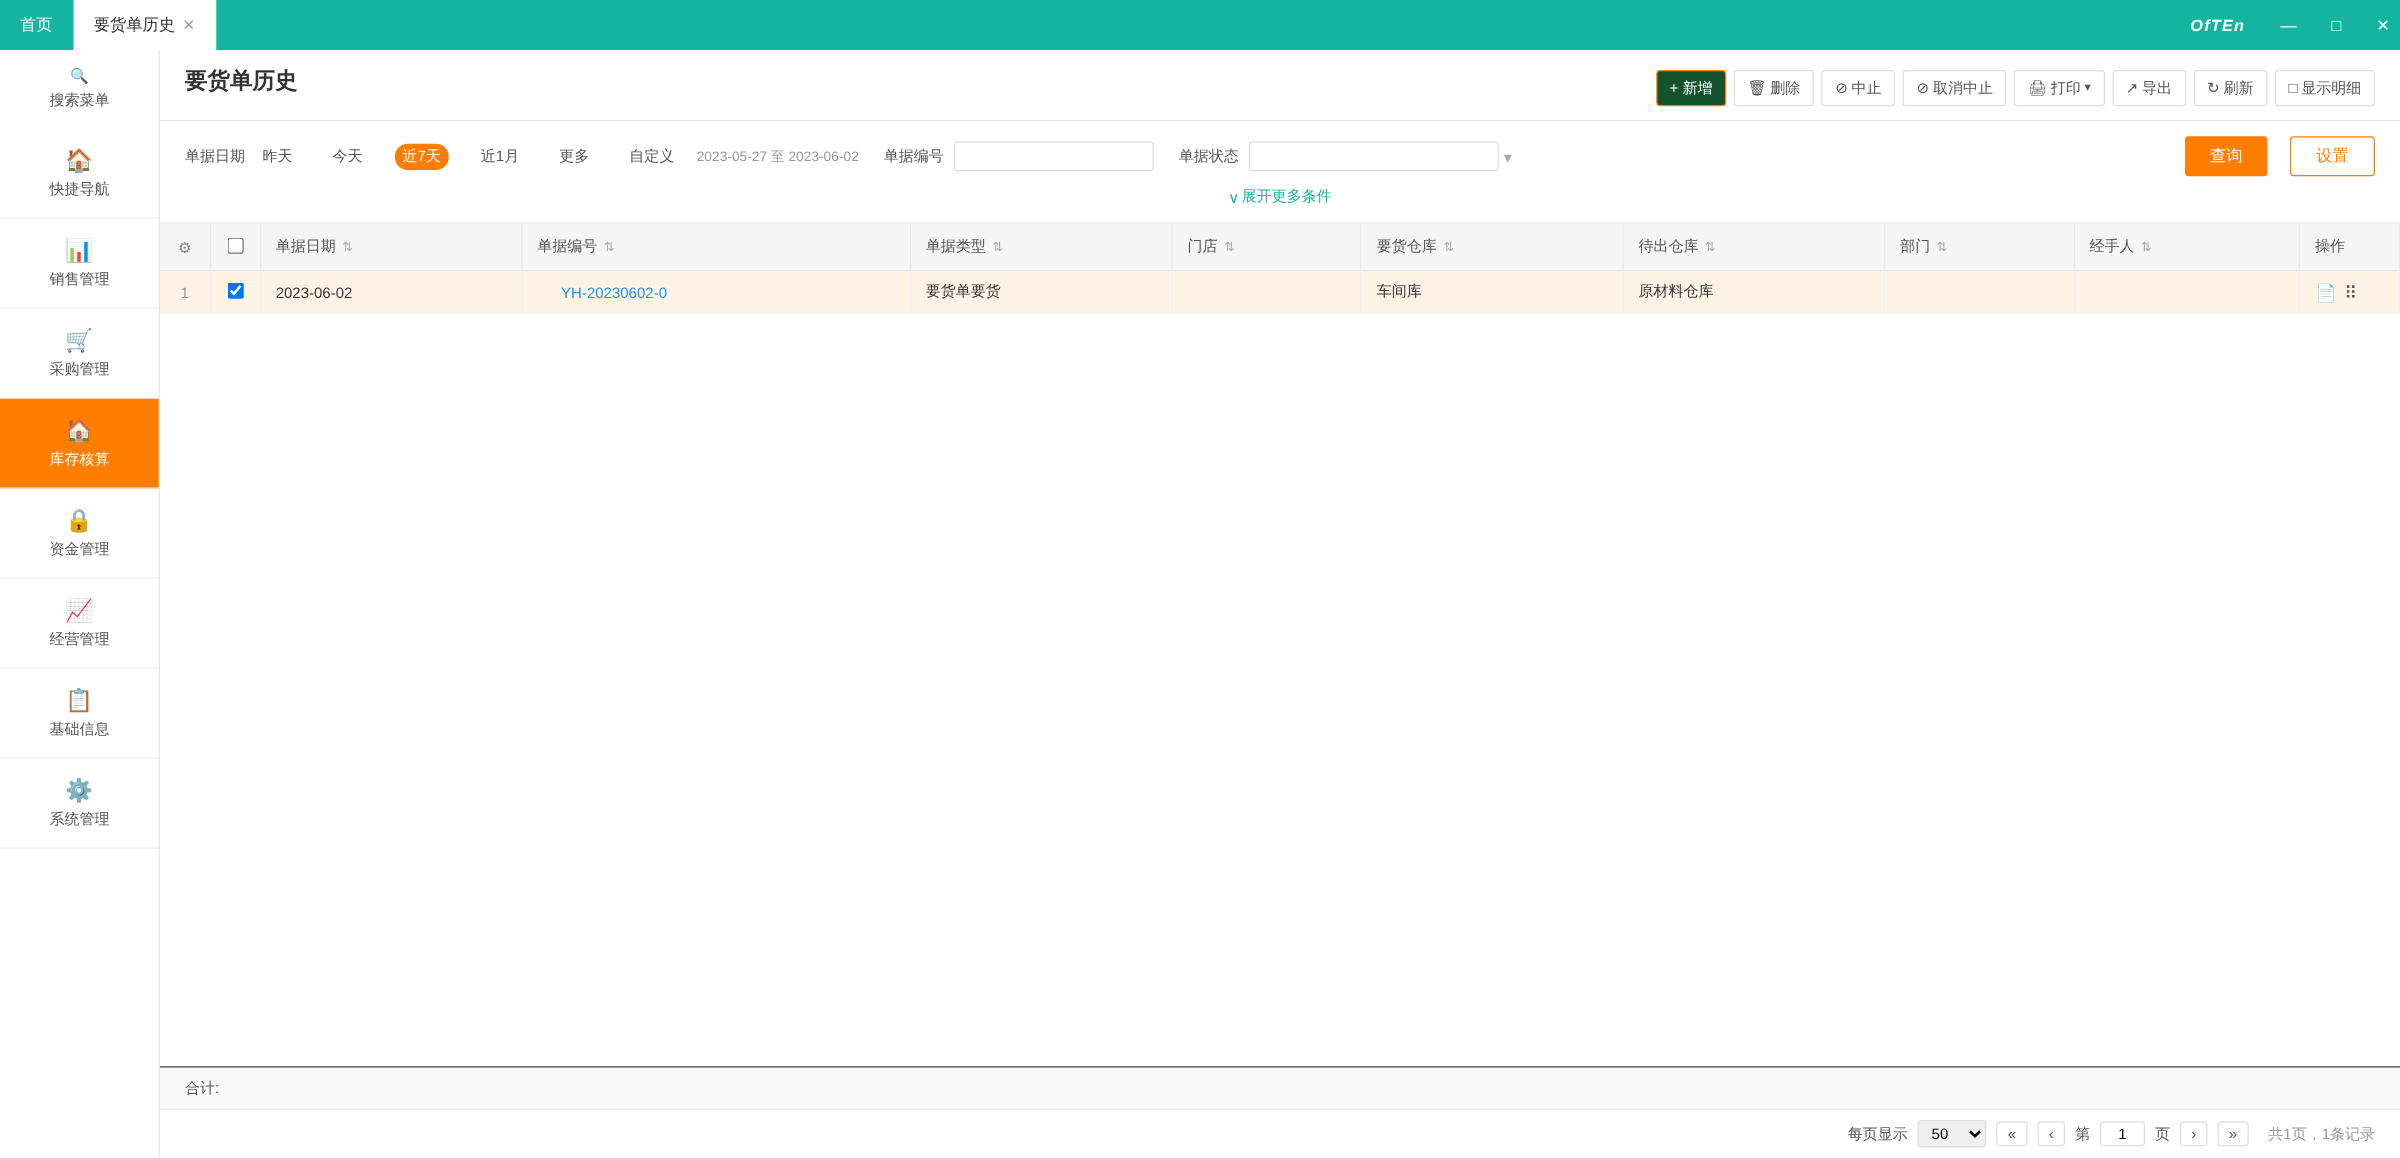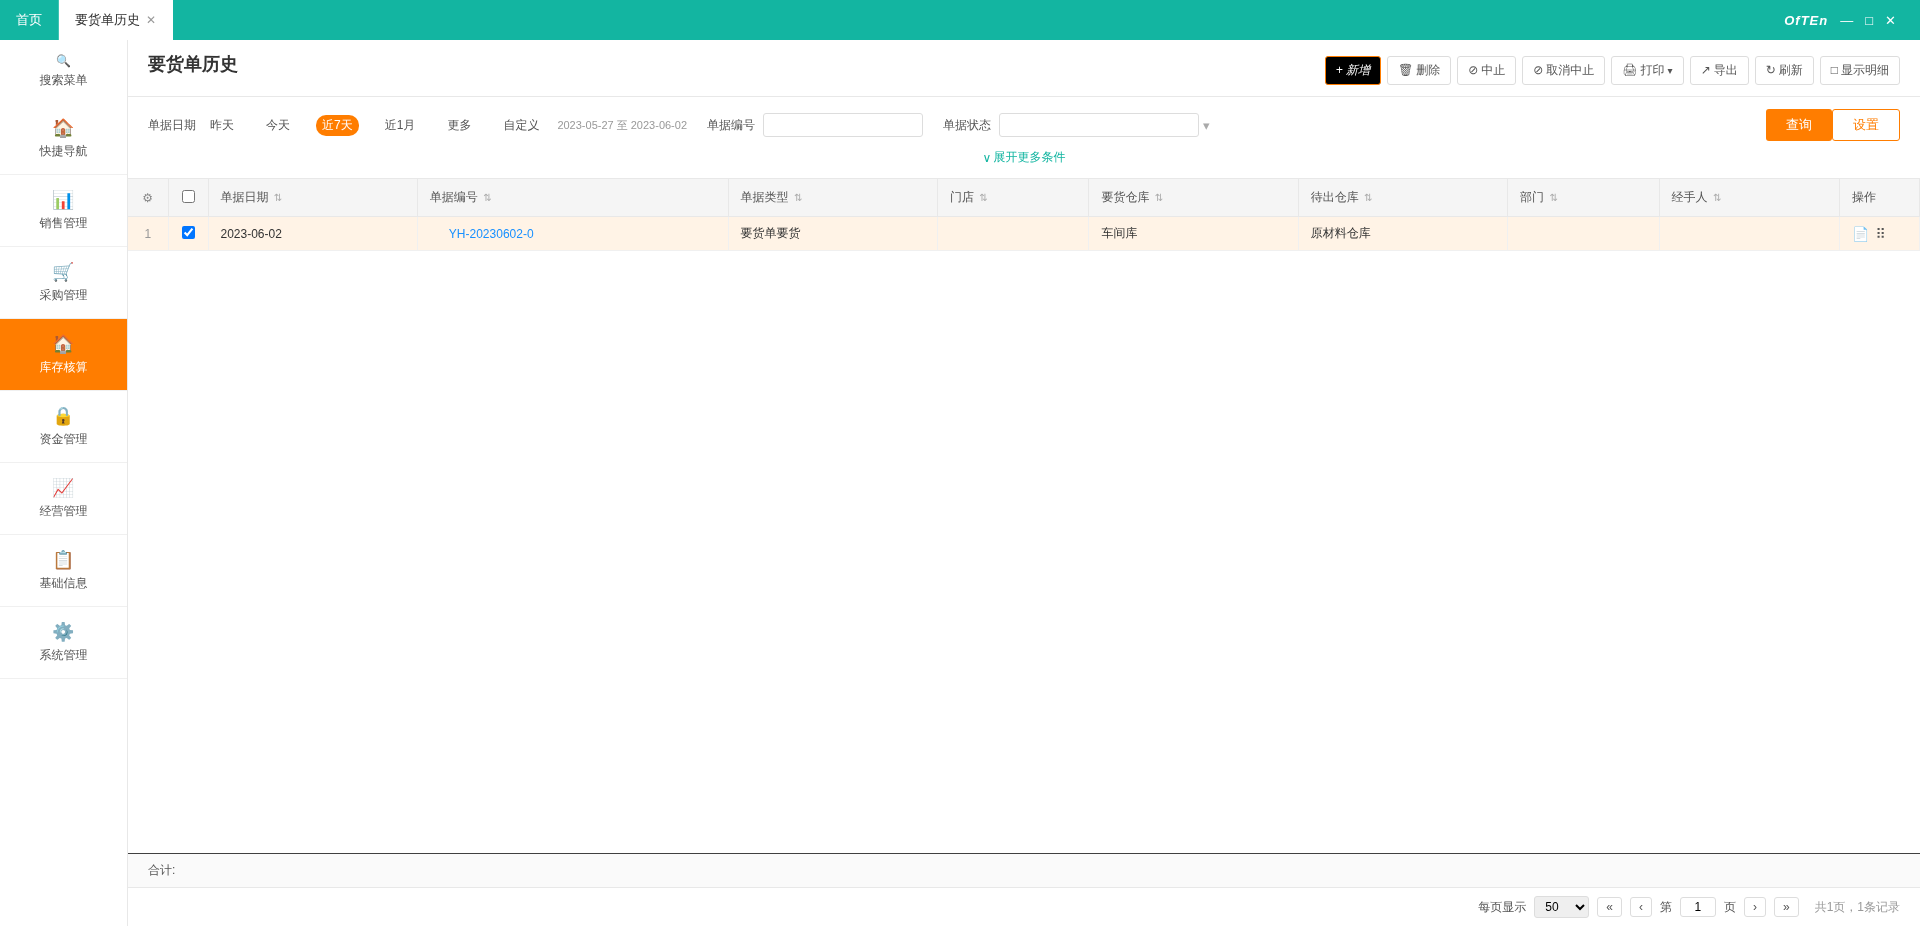--- a/index.html
+++ b/index.html
@@ -34,22 +34,22 @@
     }
     .top-tab .close-icon {
       margin-left: 6px;
       font-size: 12px;
       color: #999;
     }
     .top-bar-right {
       margin-left: auto;
       display: flex;
       align-items: flex-start;
-      padding-right: 24px;
-      gap: 12px;
+      padding-right: 8px;
+      gap: 28px;
       color: #fff;
       font-size: 13px;
     }
 
     
     .main-layout {
       display: flex;
       flex: 1;
       overflow: hidden;
     }
@@ -112,24 +112,23 @@
       gap: 3px;
       padding: 5px 10px;
       border: 1px solid #ddd;
       background: #fff;
       border-radius: 3px;
       cursor: pointer;
       font-size: 12px;
       color: #555;
     }
     .toolbar-btn-primary {
-      background: #000000;
+      background: #14532d;
       color: #fff;
       border-color: #ff7d00;
-      font-style: italic;
     }
 
     
     .filter-area {
       background: #fff;
       padding: 12px 20px;
       border-bottom: 1px solid #e8e8e8;
       flex-shrink: 0;
     }
     .filter-row {
@@ -180,21 +179,21 @@
     .expand-more {
       color: #13b5a1;
       font-size: 12px;
       cursor: pointer;
       display: flex;
       align-items: center;
       gap: 2px;
     }
     .filter-actions {
       display: flex;
-      gap: 0;
+      gap: 18px;
       margin-left: auto;
     }
     .btn-query {
       background: #ff7d00;
       color: #fff;
       border: none;
       border-radius: 3px;
       padding: 6px 20px;
       cursor: pointer;
       font-size: 13px;

